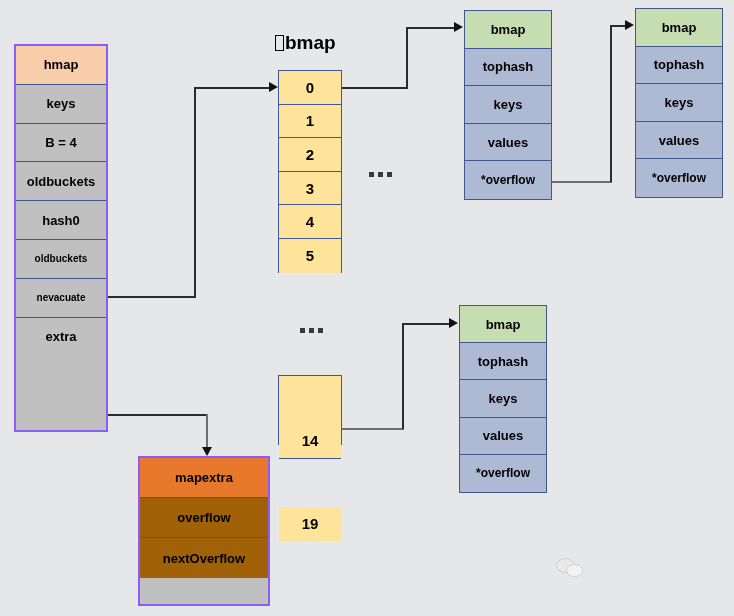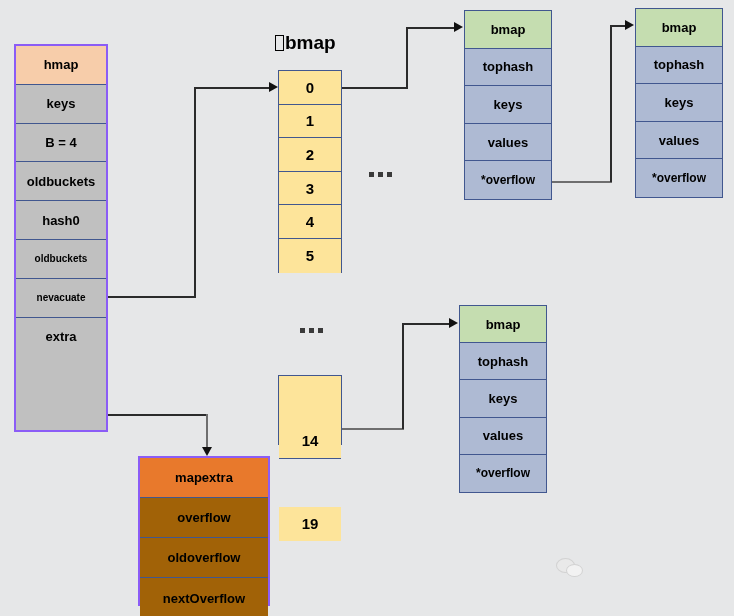--- a/index.html
+++ b/index.html
@@ -221,21 +221,20 @@
     <div class="row head">bmap</div>
     <div class="row">tophash</div>
     <div class="row">keys</div>
     <div class="row">values</div>
     <div class="row ovf">*overflow</div>
   </div>
 
   <div class="struct" id="mapextra">
     <div class="row head">mapextra</div>
     <div class="row cell">overflow</div>
-    <div class="row cell">oldoverflow</div>
     <div class="row cell">nextOverflow</div>
   </div>
 
   <div class="ellipsis" id="ellipsis-1">
     <i></i>
     <i></i>
     <i></i>
   </div>
   <div class="ellipsis" id="ellipsis-2">
     <i></i>

